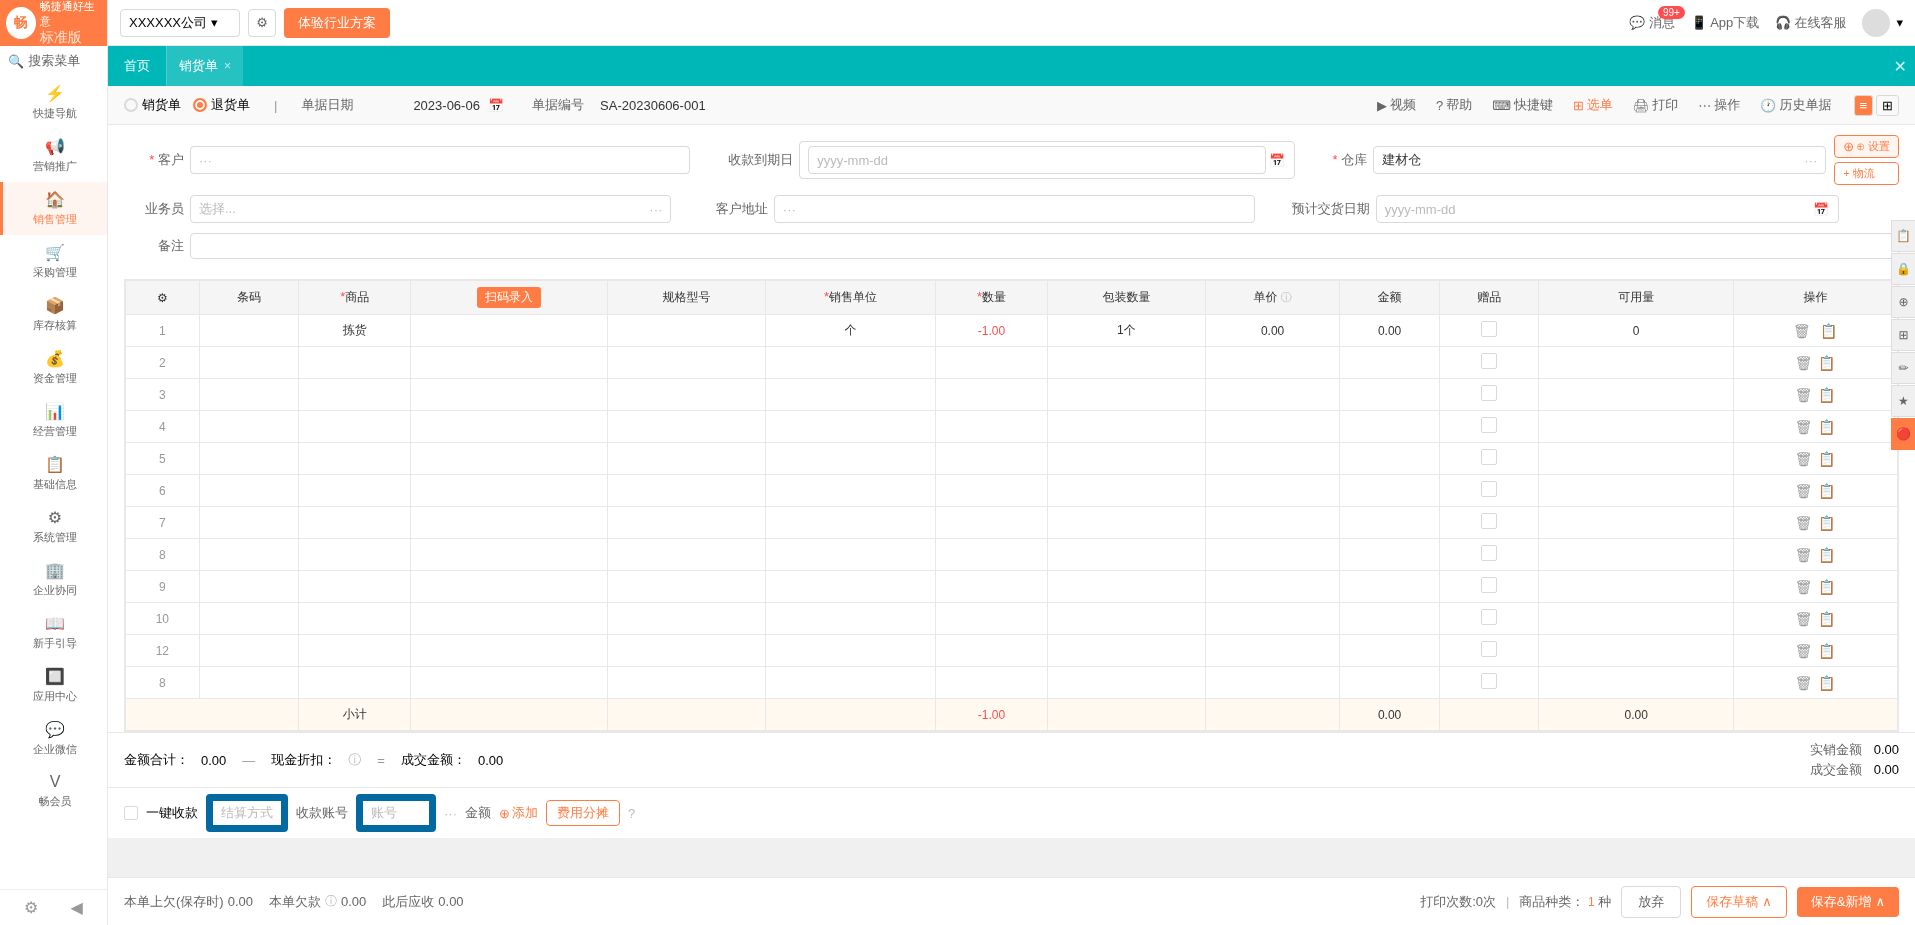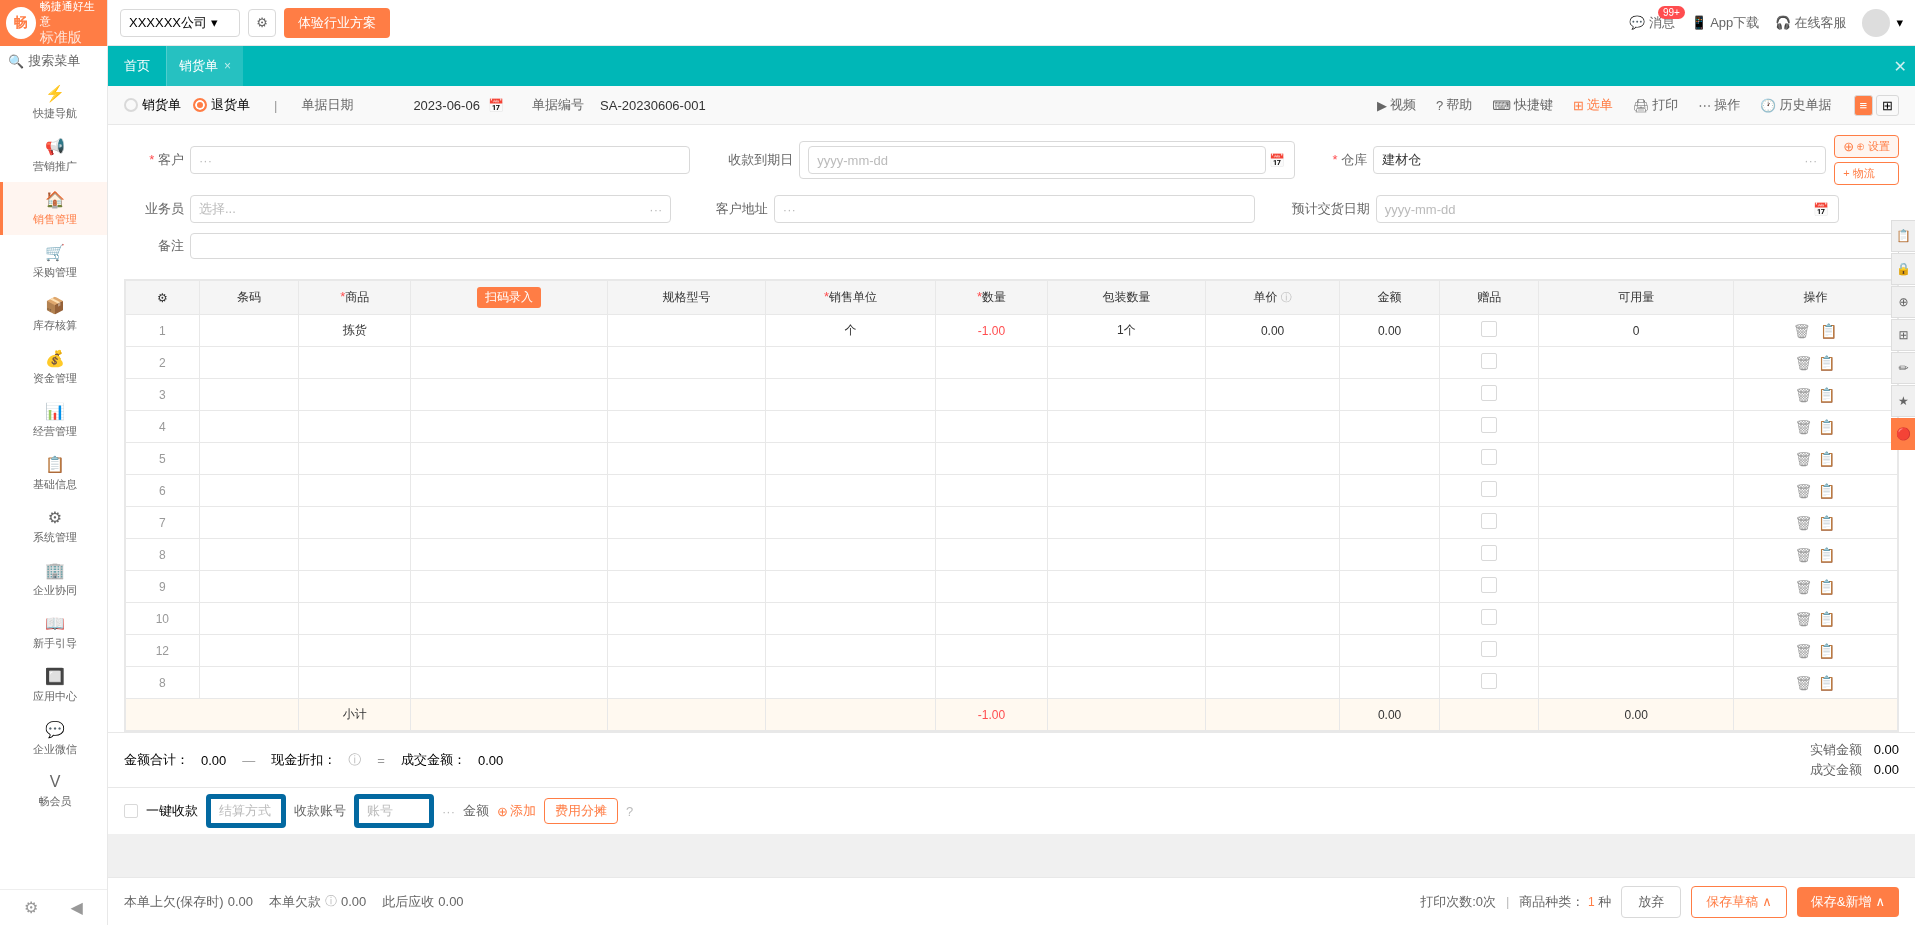--- a/index.html
+++ b/index.html
@@ -73,21 +73,21 @@
     .subtotal-row td { background: #fff9f0; font-weight: 500; }
     .op-icon { color: #999; cursor: pointer; margin: 0 3px; font-size: 14px; }
     .checkbox-cell { width: 16px; height: 16px; border: 1px solid #d9d9d9; display: inline-block; border-radius: 2px; }
 
     
     .form-footer { padding: 8px 16px; background: #fff; border-top: 1px solid #e8e8e8; display: flex; align-items: center; gap: 12px; }
 
     
     .payment-row { padding: 6px 16px; background: #fff; border-top: 1px solid #e8e8e8; display: flex; align-items: center; gap: 8px; }
     .payment-checkbox { width: 14px; height: 14px; border: 1px solid #d9d9d9; display: inline-block; border-radius: 2px; }
-    .payment-select { border: 5px solid #0369a1; border-radius: 4px; padding: 3px 8px; color: #333; min-width: 80px; cursor: pointer; }
+    .payment-select { border: 7px solid #0369a1; border-radius: 4px; padding: 3px 8px; color: #333; min-width: 80px; cursor: pointer; }
     .add-btn { color: #ff7d45; cursor: pointer; display: flex; align-items: center; gap: 2px; }
     .expense-btn { border: 1px solid #ff7d45; color: #ff7d45; background: #fff; border-radius: 4px; padding: 3px 10px; cursor: pointer; }
     .help-icon { color: #bbb; cursor: pointer; }
 
     
     .status-bar { height: 48px; background: #fff; border-top: 1px solid #e8e8e8; display: flex; align-items: center; padding: 0 16px; gap: 16px; }
     .status-item { display: flex; align-items: center; gap: 4px; color: #666; font-size: 12px; }
     .status-item .help-icon { font-size: 12px; }
     .status-bar-right { margin-left: auto; display: flex; align-items: center; gap: 10px; }
     .discard-btn { border: 1px solid #d9d9d9; background: #fff; color: #666; border-radius: 4px; padding: 6px 16px; cursor: pointer; }

